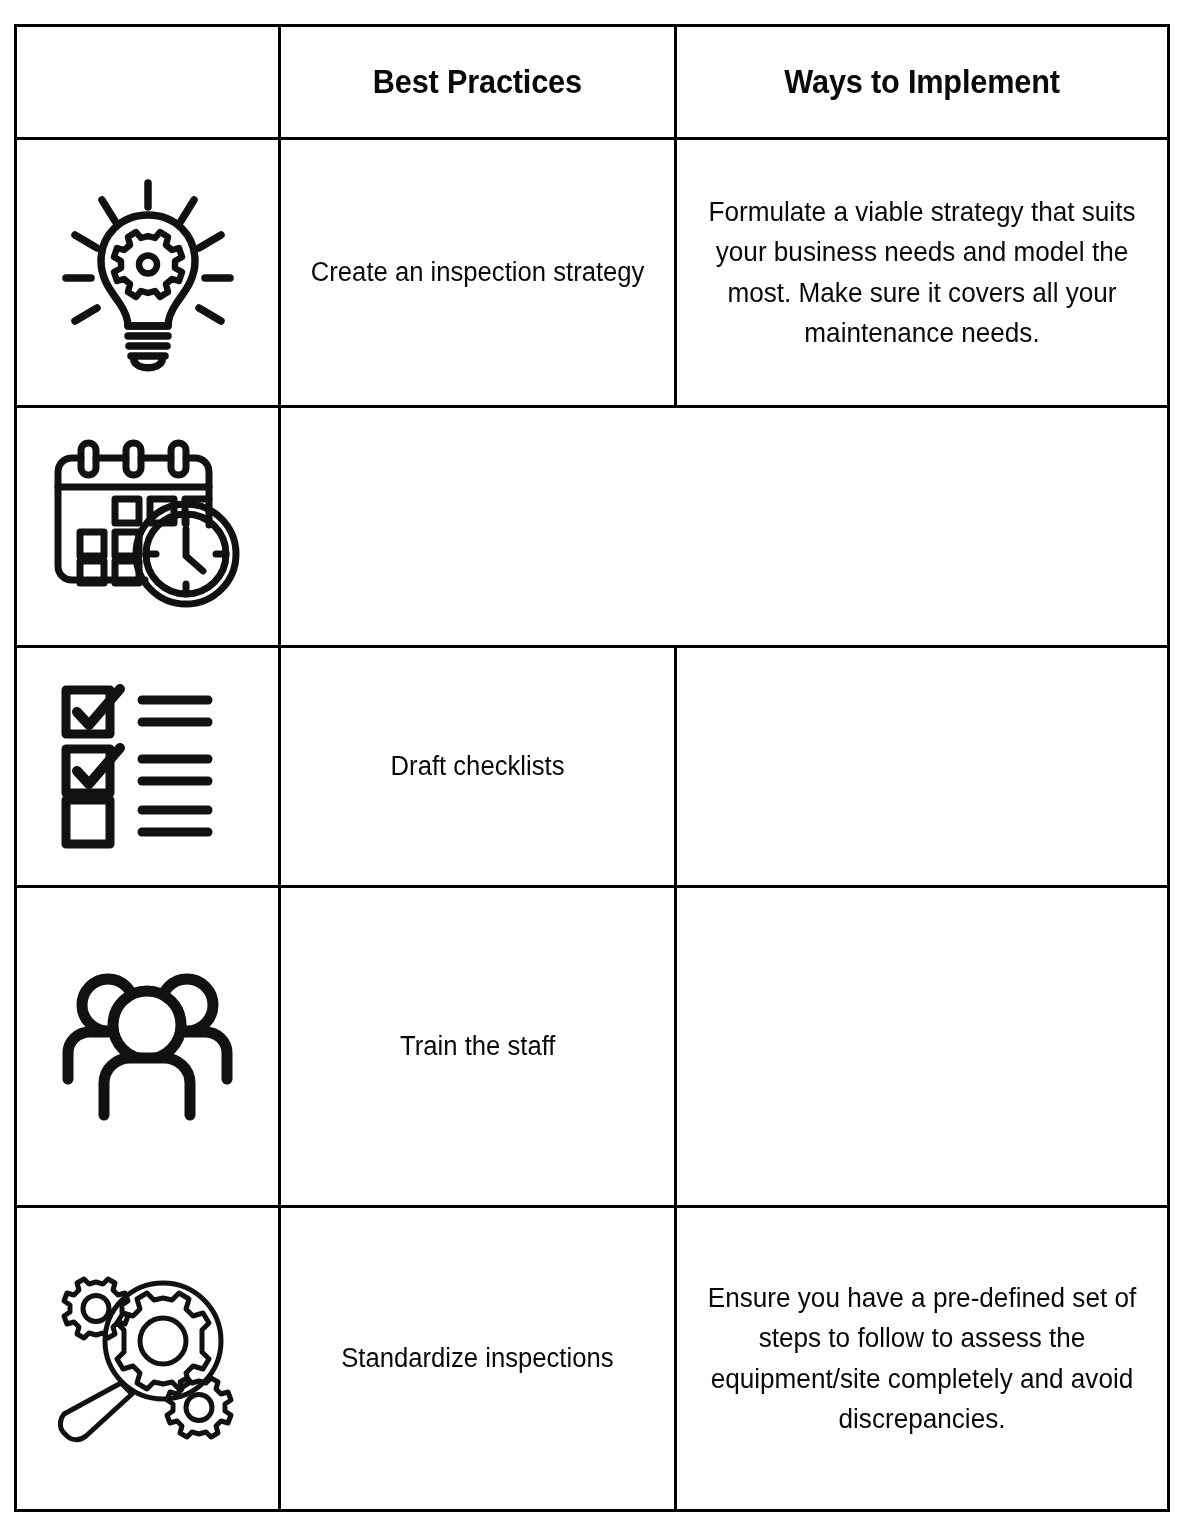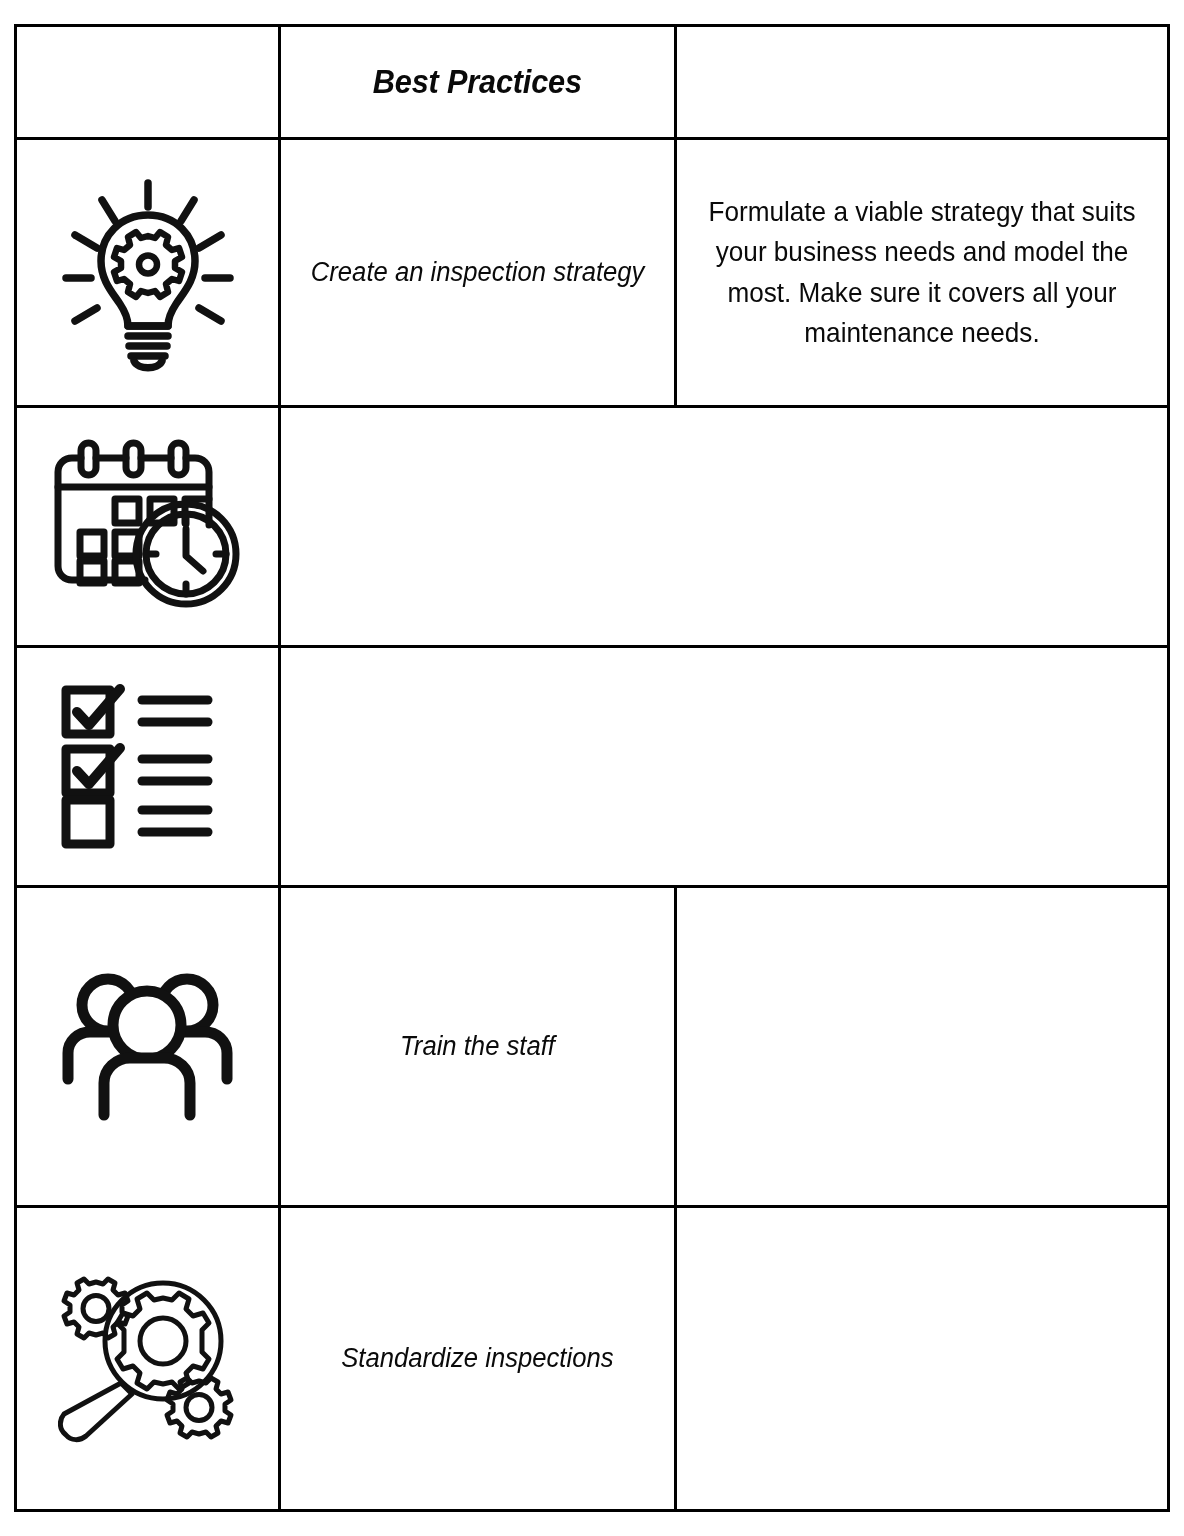--- a/index.html
+++ b/index.html
@@ -48,21 +48,21 @@
     box-sizing: border-box;
     border-right: 3px solid #000000;
     display: flex;
     align-items: center;
     justify-content: center;
     overflow: hidden;
   }
   .cell.last { border-right: none; }
 
   .c-icon     { width: 264px; flex: 0 0 264px; }
-  .c-practice { width: 396px; flex: 0 0 396px; font-style: italic; }
+  .c-practice { width: 396px; flex: 0 0 396px; }
   .c-ways     { flex: 1 1 auto; }
 
   
   .row-header { height: 113px; }
   .hdr-text {
     font-size: 33px;
     font-weight: 700;
     letter-spacing: -0.2px;
     text-align: center;
     line-height: 1.15;
@@ -104,20 +104,23 @@
 <body>
 
 <div id="page">
   <div id="table">
 
     <div class="row row-header">
       <div class="cell c-icon"></div>
       <div class="cell c-practice">
         <div class="hdr-text">Best Practices</div>
       </div>
+      <div class="cell c-ways last">
+        <div class="hdr-text">Ways to Implement</div>
+      </div>
     </div>
 
     <div class="row r1">
       <div class="cell c-icon">
         <div class="icon-wrap">
           <svg width="180" height="200" viewBox="0 0 180 200" fill="none" stroke="#111111" stroke-width="7.5" stroke-linecap="round" stroke-linejoin="round">
 
             <line x1="90" y1="10" x2="90" y2="34"></line>
             <line x1="44" y1="27" x2="57" y2="48"></line>
             <line x1="136" y1="27" x2="123" y2="48"></line>
@@ -204,20 +207,23 @@
             <path d="M19 89 L31 102 L62 66" stroke-width="10"></path>
             <line x1="84" y1="77" x2="150" y2="77"></line>
             <line x1="84" y1="99" x2="150" y2="99"></line>
 
             <rect x="8" y="118" width="44" height="44"></rect>
             <line x1="84" y1="128" x2="150" y2="128"></line>
             <line x1="84" y1="150" x2="150" y2="150"></line>
           </svg>
         </div>
       </div>
+      <div class="cell c-practice">
+        <div class="practice-text">Draft checklists</div>
+      </div>
     </div>
 
     <div class="row r4">
       <div class="cell c-icon">
         <div class="icon-wrap">
           <svg width="175" height="155" viewBox="0 0 175 155" fill="none" stroke="#111111" stroke-width="11" stroke-linecap="round" stroke-linejoin="round">
 
             <circle cx="48" cy="36" r="26"></circle>
             <path d="M8 110 L8 84 C8 72 18 63 30 63 L62 63"></path>
 
@@ -262,16 +268,19 @@
                      L148 163 L141 165 L134 163 L129 168 L122 164 L124 157 L119 152 L112 154
                      L109 146 L115 142 L115 135 L109 131 L112 123 L119 125 L124 120 L122 113
                      L129 109 L134 114 Z"></path>
             <circle cx="141" cy="138.5" r="13"></circle>
           </svg>
         </div>
       </div>
       <div class="cell c-practice">
         <div class="practice-text">Standardize inspections</div>
       </div>
+      <div class="cell c-ways last">
+        <div class="ways-text">Ensure you have a pre-defined set of steps to follow to assess the equipment/site completely and avoid discrepancies.</div>
+      </div>
     </div>
 
   </div>
 </div>
 
 </body></html>

